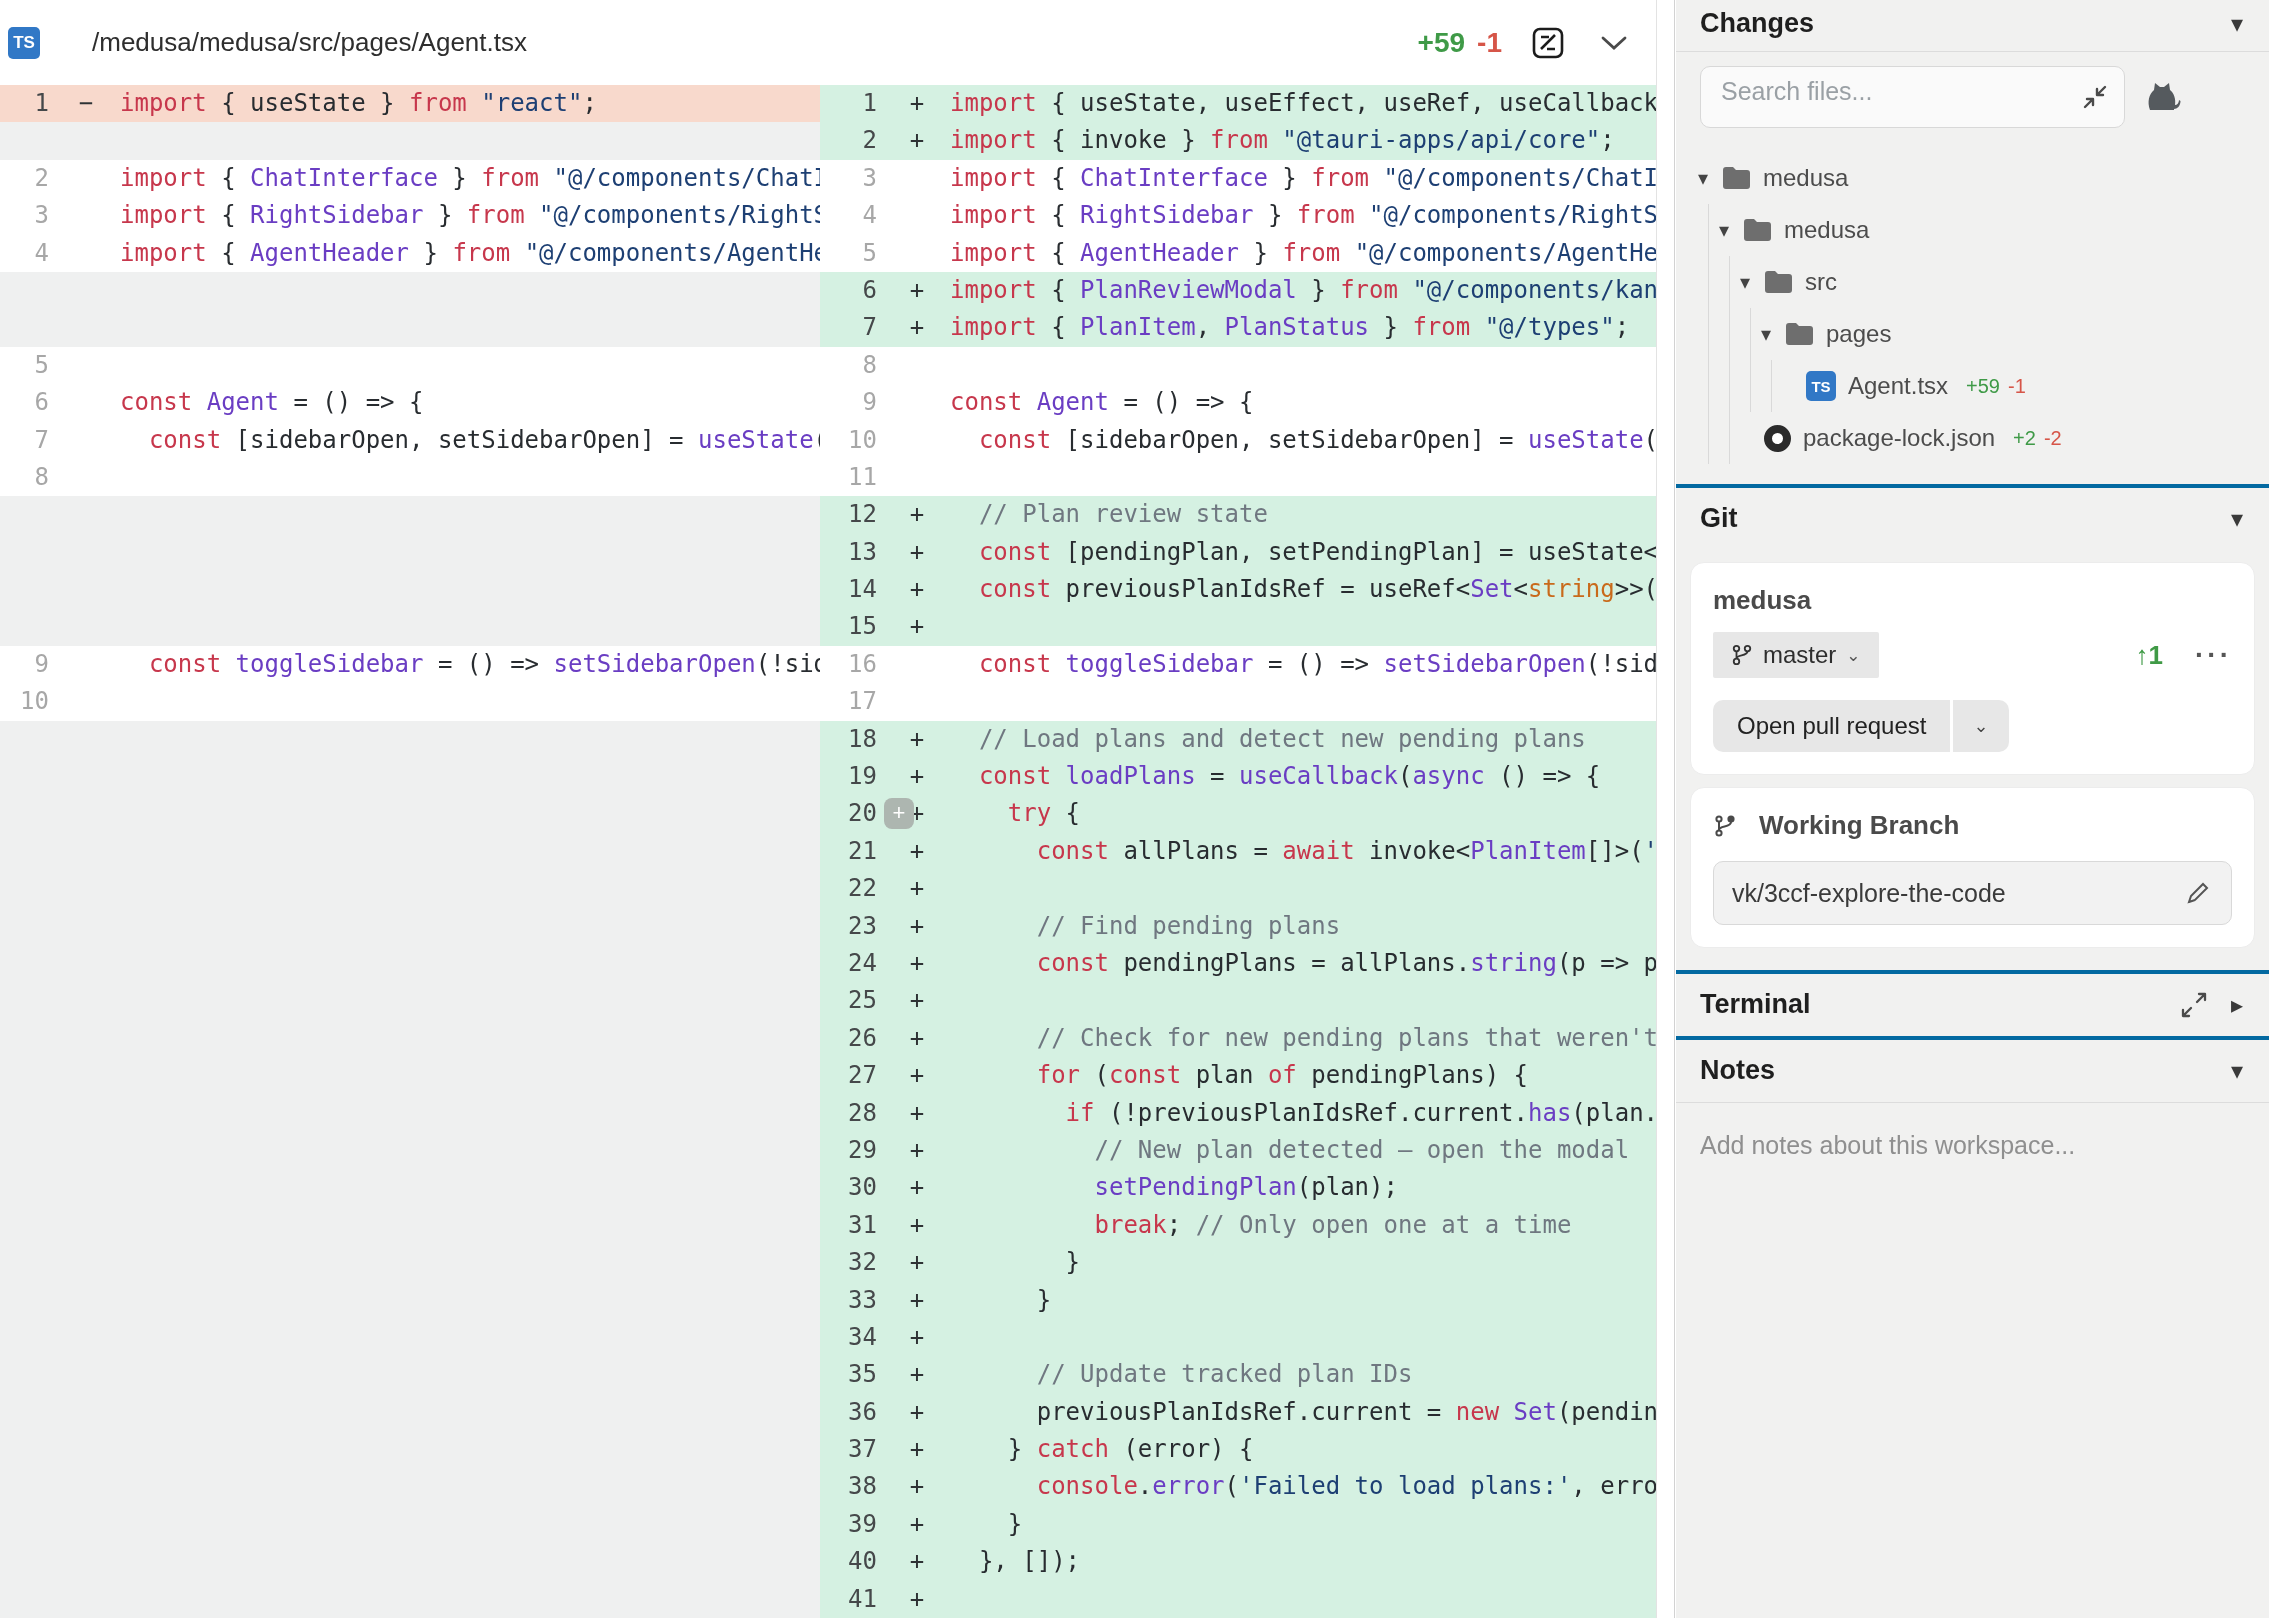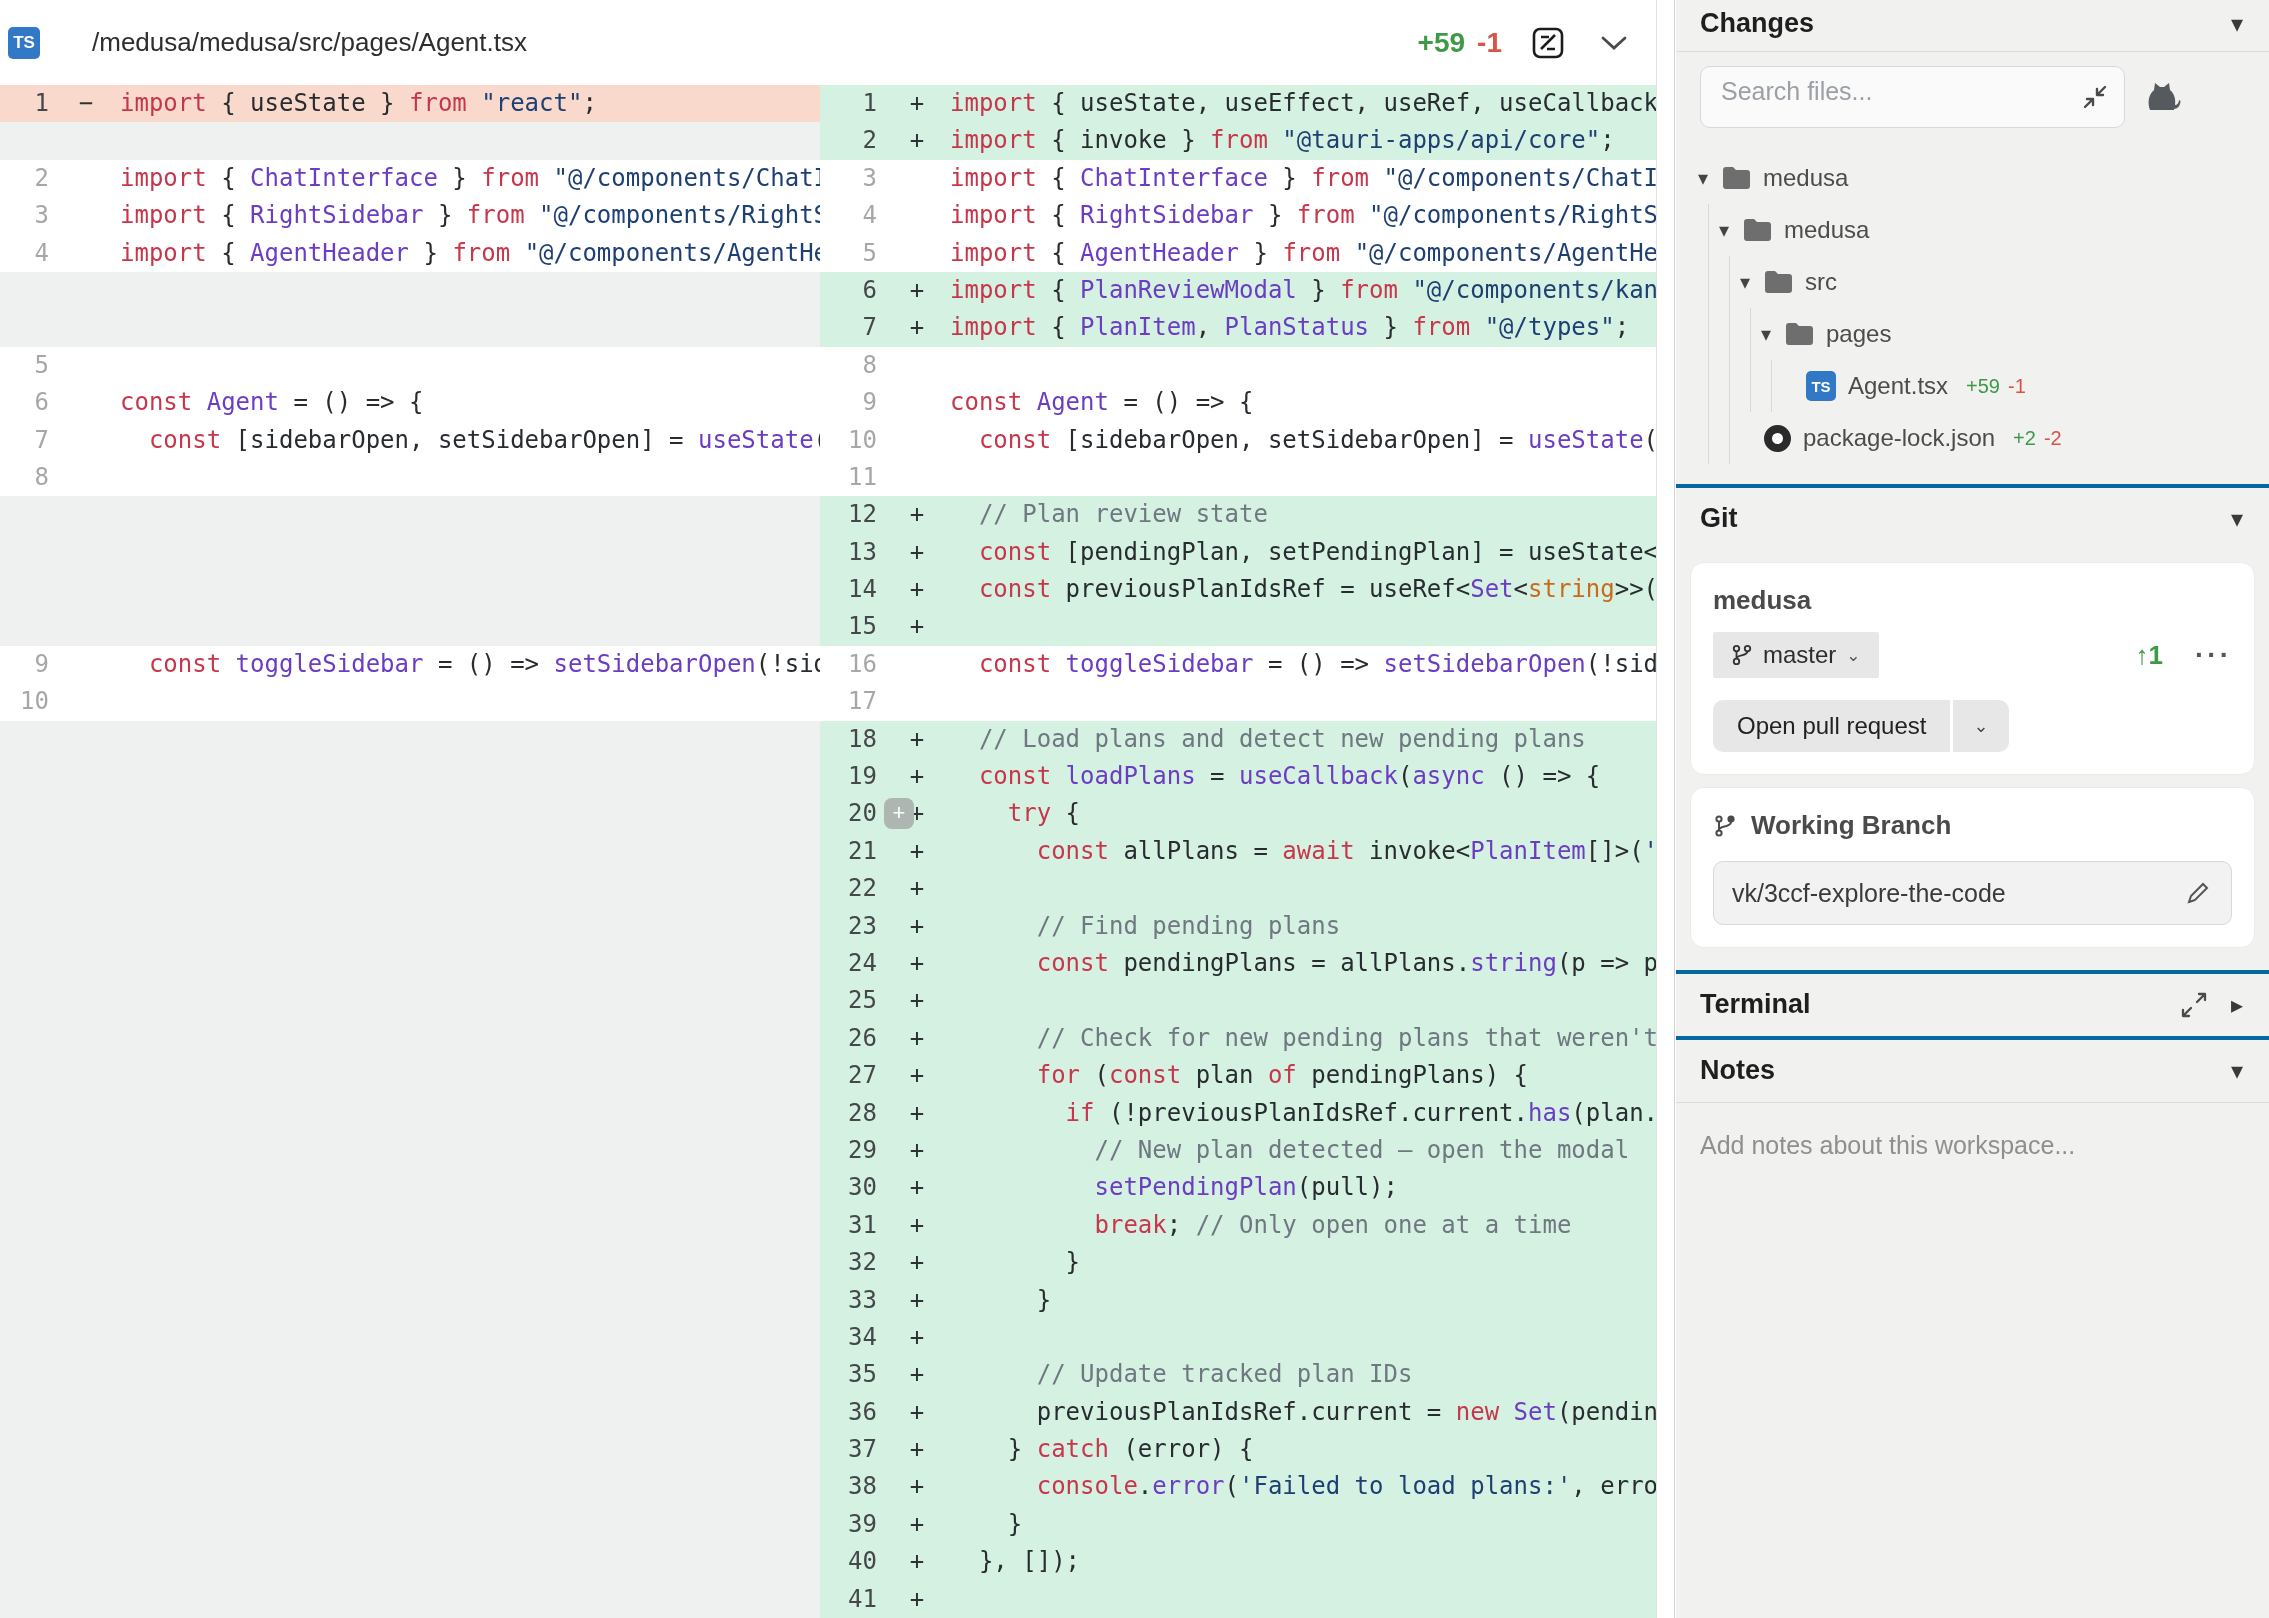--- a/index.html
+++ b/index.html
@@ -78,21 +78,21 @@
   .pill { display:inline-flex; align-items:center; gap:10px; background:#e7e7e7; border-radius:2px; padding:9px 18px; cursor:pointer; }
   .pill-label { font-size:24px; color:#2e2e2e; }
   .pill-chev { font-size:17px; color:#555; }
   .ahead { margin-left:auto; color:#3f9a46; font-size:26px; font-weight:600; cursor:pointer; }
   .ellipsis { margin-left:32px; color:#555; font-size:28px; font-weight:700; letter-spacing:3px; cursor:pointer; }
   .pr-row { display:flex; margin-top:22px; }
   .pr-main { background:#e7e7e7; border:none; border-radius:10px 0 0 10px; padding:12px 24px; font-size:24px;
     color:#222; font-family:"Liberation Sans", sans-serif; cursor:pointer; }
   .pr-chev { background:#e7e7e7; border:none; border-radius:0 10px 10px 0; margin-left:3px; padding:0 20px;
     font-size:18px; color:#444; cursor:pointer; }
-  .wb-head { display:flex; align-items:center; gap:14px; }
+  .wb-head { display:flex; align-items:center; gap:22px; }
   .wb-box { margin-top:20px; background:#f2f2f2; border:1px solid #d9d9d9; border-radius:10px; height:64px;
     display:flex; align-items:center; padding:0 18px; cursor:text; }
   .wb-value { flex:1; font-size:25px; color:#3a3a3a; white-space:nowrap; overflow:hidden; }
   .term-icons { margin-left:auto; display:flex; align-items:center; gap:22px; }
   .notes-body { padding:28px 24px; font-size:25px; color:#8f8f8f; cursor:text; }
   svg { display:block; }
 </style>
 </head>
 <body>
 
@@ -342,21 +342,21 @@
         <pre class="codeln"><span class="tk-p">        </span><span class="tk-k">if</span><span class="tk-p"> (!previousPlanIdsRef.current.</span><span class="tk-i">has</span><span class="tk-p">(plan.</span></pre>
       </div>
       <div class="drow add">
         <span class="num">29</span>
         <span class="mark">+</span>
         <pre class="codeln"><span class="tk-p">          </span><span class="tk-c">// New plan detected — open the modal</span></pre>
       </div>
       <div class="drow add">
         <span class="num">30</span>
         <span class="mark">+</span>
-        <pre class="codeln"><span class="tk-p">          </span><span class="tk-i">setPendingPlan</span><span class="tk-p">(pull);</span></pre>
+        <pre class="codeln"><span class="tk-p">          </span><span class="tk-i">setPendingPlan</span><span class="tk-p">(plan);</span></pre>
       </div>
       <div class="drow add">
         <span class="num">31</span>
         <span class="mark">+</span>
         <pre class="codeln"><span class="tk-p">          </span><span class="tk-k">break</span><span class="tk-p">; </span><span class="tk-c">// Only open one at a time</span></pre>
       </div>
       <div class="drow add">
         <span class="num">32</span>
         <span class="mark">+</span>
         <pre class="codeln"><span class="tk-p">        }</span></pre>

